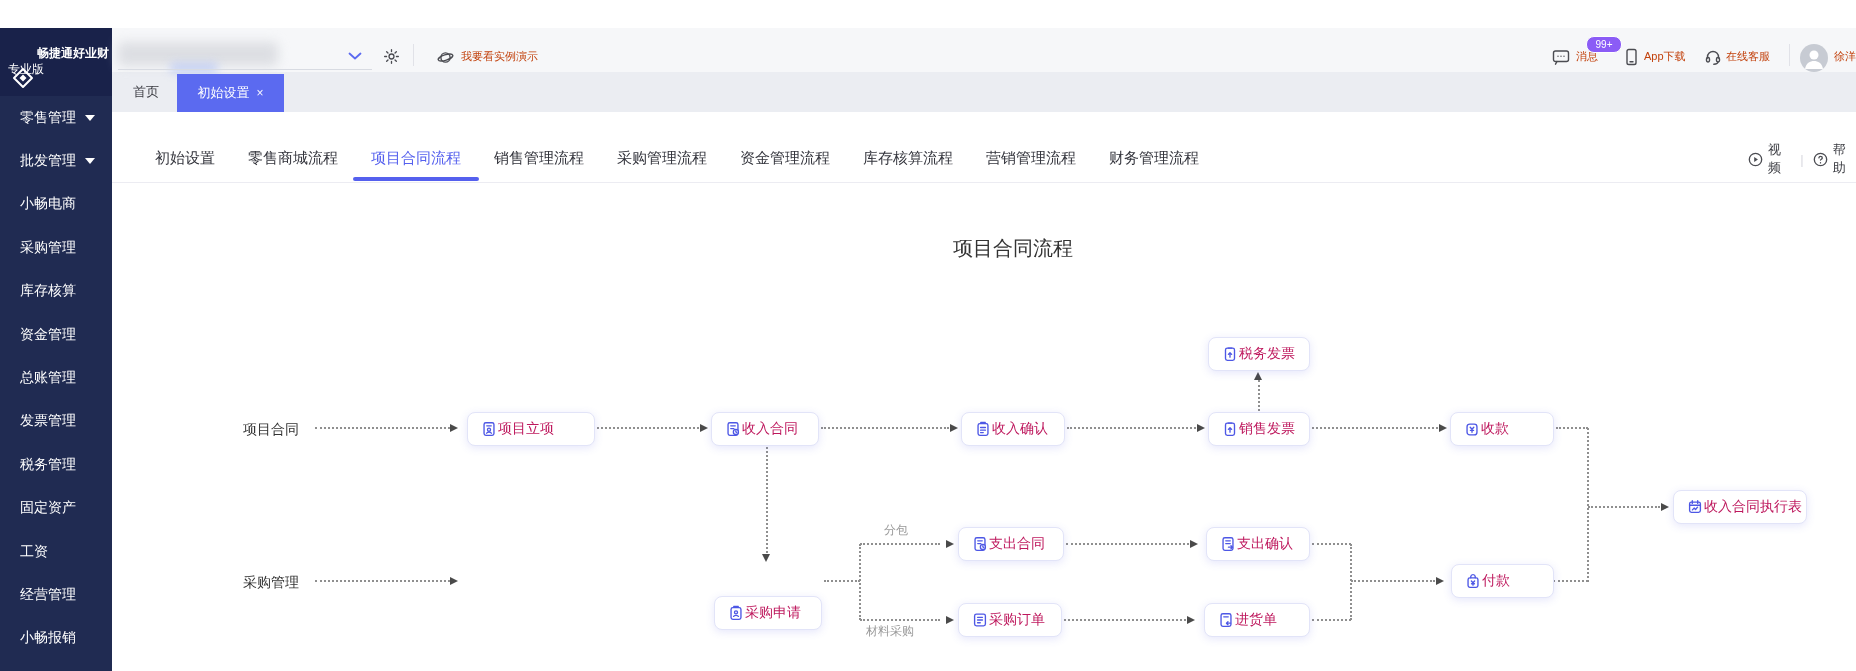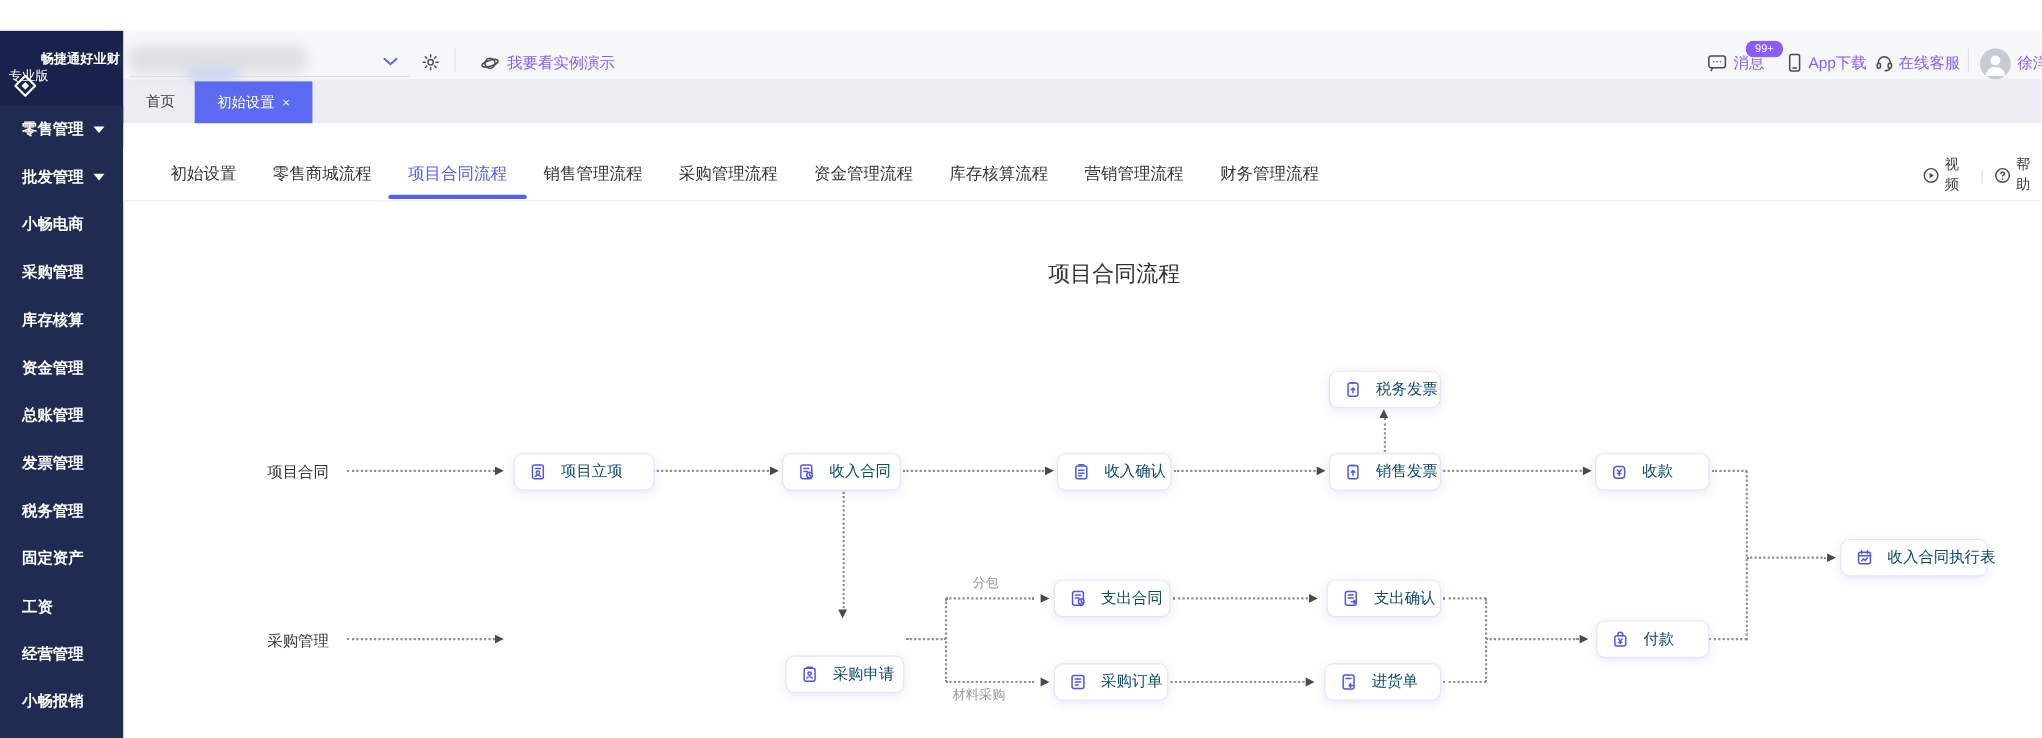--- a/index.html
+++ b/index.html
@@ -13,44 +13,44 @@
   .tabrow{position:absolute;left:112px;top:72px;right:0;height:40px;background:#ebedf2;}
   .home-tab{position:absolute;left:133px;top:72px;height:40px;line-height:40px;font-size:13px;color:#3c3d43;cursor:default}
   .active-tab{position:absolute;left:177px;top:74px;width:107px;height:38px;background:#5b6af0;color:#fff;
     display:flex;align-items:center;justify-content:center;gap:7px;font-size:13px;}
   .active-tab .x{font-size:12px;opacity:.95}
   .blur-blob{position:absolute;left:118px;top:42px;width:160px;height:24px;background:#cfd1d7;border-radius:4px;filter:blur(6px);opacity:.65}
   .blur-blob2{position:absolute;left:170px;top:63px;width:48px;height:10px;background:#b9c8f5;border-radius:4px;filter:blur(5px);opacity:.8}
   .sel-underline{position:absolute;left:118px;top:69px;width:254px;border-bottom:1px solid #d8dbe2}
   .hicon{position:absolute;display:flex;align-items:center;justify-content:center}
   .hdivider{position:absolute;top:44px;width:1px;height:22px;background:#e1e2e8}
-  .htext{position:absolute;top:49px;font-size:14px;color:#8b5cf6;white-space:nowrap}
+  .htext{position:absolute;top:49px;font-size:11px;color:#c2410c;white-space:nowrap}
   .badge{position:absolute;left:1586px;top:36px;min-width:24px;padding:0 5px;height:15px;line-height:15px;
     background:#8b5cf6;color:#fff;font-size:10px;text-align:center;border-radius:8px;border:1px solid #fff}
   .avatar{position:absolute;left:1800px;top:44px;width:28px;height:28px;border-radius:50%;background:#c7cbd3;overflow:hidden}
   
   .logo-block{position:absolute;left:0;top:28px;width:112px;height:84px;background:#19224a}
   .brand-name{position:absolute;left:37px;top:45px;font-size:12px;color:#fff;font-weight:700;white-space:nowrap;letter-spacing:0}
   .edition{position:absolute;left:8px;top:61px;font-size:12px;color:#fff}
   .sidebar{position:absolute;left:0;top:96px;width:112px;height:575px;background:#202b52}
-  .side-item{height:43.4px;display:flex;align-items:center;padding-left:20px;color:#fff;font-size:14px;font-weight:700;cursor:pointer;white-space:nowrap}
+  .side-item{height:43.4px;display:flex;align-items:center;padding-left:20px;color:#fff;font-size:14px;font-weight:400;cursor:pointer;white-space:nowrap}
   .caret{width:0;height:0;border-left:5px solid transparent;border-right:5px solid transparent;border-top:6px solid #fff;margin-left:9px}
   
   .navbar{position:absolute;left:112px;top:135px;right:0;height:48px;background:#fff;border-bottom:1px solid #ececf2;
     display:flex;align-items:center;padding-left:43px;gap:33px;box-sizing:border-box}
   .nav-item{position:relative;font-size:15px;color:#33343c;cursor:pointer;white-space:nowrap}
   .nav-item.active{color:#5560ee}
   .nav-item.active::after{content:"";position:absolute;left:-18px;right:-18px;bottom:-13px;height:4px;border-radius:2px;background:#5560ee}
   .nav-right{position:absolute;left:1748px;top:135px;height:48px;display:flex;align-items:center;gap:5px;font-size:13px;color:#3c3d43}
   .nav-right .vdiv{color:#d9d9e0;margin:0 4px}
   
   .flow-title{position:absolute;left:913px;top:235px;width:200px;text-align:center;font-size:20px;color:#333;font-weight:500}
-  .node{position:absolute;height:34px;display:flex;align-items:center;gap:12px;padding-left:12px;background:#fff;
+  .node{position:absolute;height:34px;display:flex;align-items:center;gap:0;padding-left:12px;background:#fff;
     border:1px solid #e2e4f8;border-radius:8px;box-shadow:0 2px 9px rgba(93,102,233,.16);
-    font-size:14px;color:#0c4a6e;box-sizing:border-box;white-space:nowrap;cursor:pointer}
+    font-size:14px;color:#be185d;box-sizing:border-box;white-space:nowrap;cursor:pointer}
   .ni{display:flex}
   .ni svg{width:18px;height:18px;stroke:#4d57e5;fill:none;stroke-width:1.5;stroke-linecap:round;stroke-linejoin:round}
   .rowlab{position:absolute;font-size:14px;color:#333;white-space:nowrap}
   .blab{position:absolute;font-size:12px;color:#999;white-space:nowrap}
   .ch{position:absolute;border-top:2px dotted #8f8f8f}
   .cv{position:absolute;border-left:2px dotted #8f8f8f}
   .ar{position:absolute;width:0;height:0;border-top:4px solid transparent;border-bottom:4px solid transparent;border-left:8px solid #4a4a4a}
   .au{position:absolute;width:0;height:0;border-left:4px solid transparent;border-right:4px solid transparent;border-bottom:8px solid #4a4a4a}
   .ad{position:absolute;width:0;height:0;border-left:4px solid transparent;border-right:4px solid transparent;border-top:8px solid #4a4a4a}
   .uiicon svg{stroke:#4b4c52;fill:none;stroke-width:1.4;stroke-linecap:round;stroke-linejoin:round}

